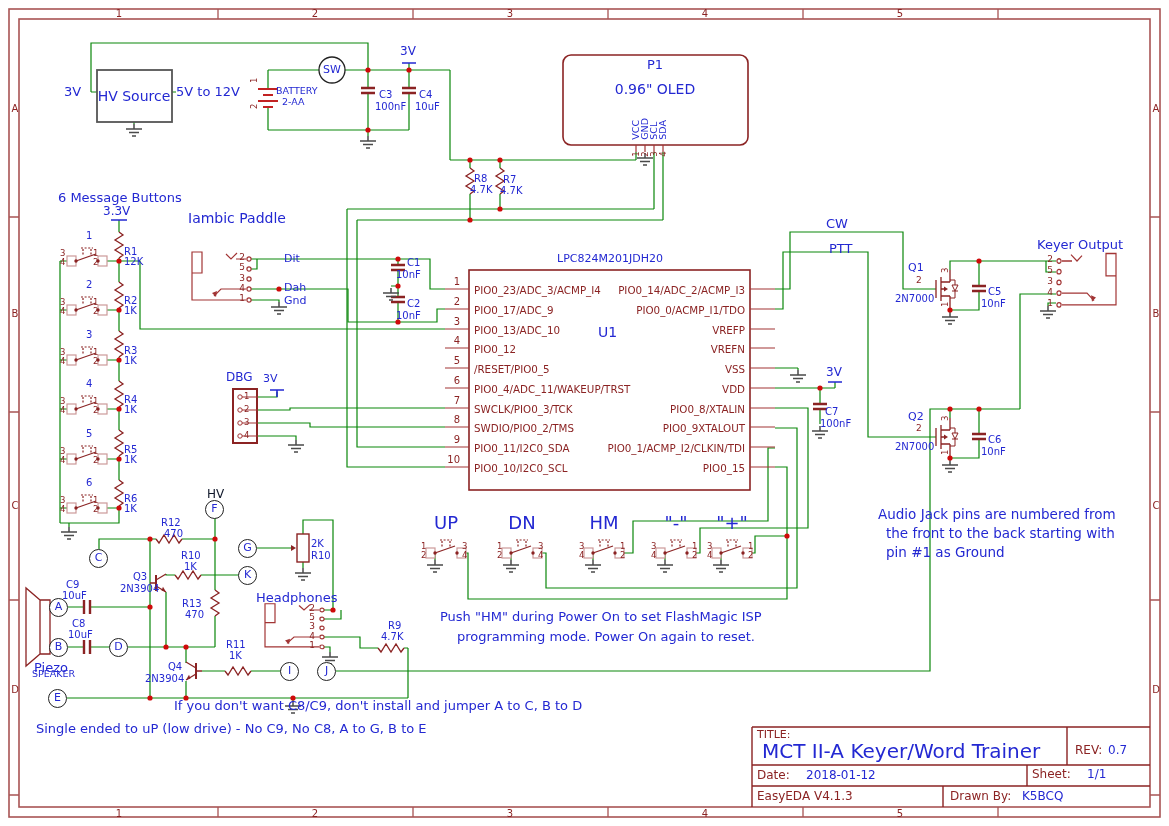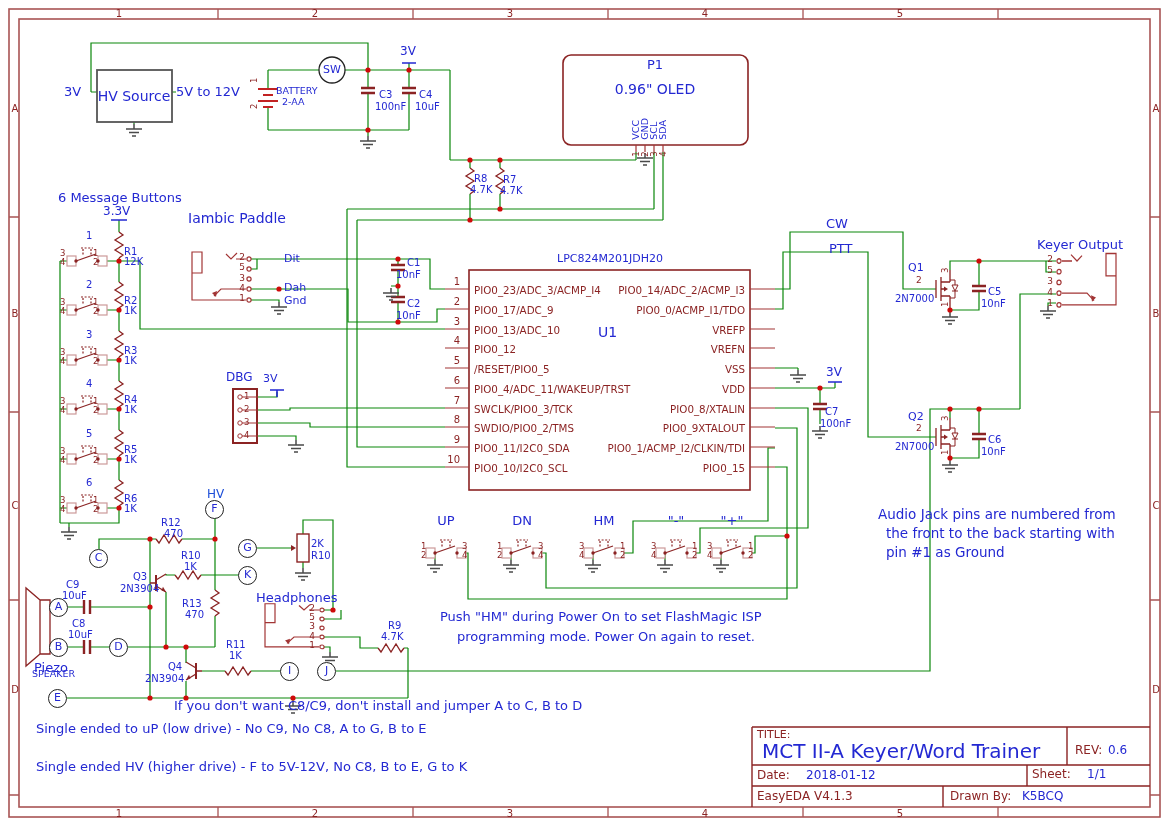--- a/index.html
+++ b/index.html
@@ -1,20 +1,20 @@
 <!DOCTYPE html>
 <html><head>
 <meta charset="utf-8">
 <style>
   html,body{margin:0;padding:0;background:#fff;}
   #sheet{position:relative;width:1169px;height:826px;background:#fff;overflow:hidden;
          font-family:"DejaVu Sans",sans-serif;}
   #sheet svg{position:absolute;left:0;top:0;}
   .lbl{position:absolute;white-space:pre;line-height:1;}
-  .blue{color:#2328d2}.red{color:#8b2323}.blk{color:#1d4ed8}
+  .blue{color:#2328d2}.red{color:#8b2323}.blk{color:#0f172a}
   .s8{font-size:8.5px}.s9{font-size:9px}.s95{font-size:9.5px}.s10{font-size:10px}
   .s11{font-size:11px}.s12{font-size:12px}.s13{font-size:13px}.s135{font-size:13.5px}
   .s14{font-size:14px}.s20{font-size:20px}
   .ctr{transform:translateX(-50%)}
   .rot{transform:rotate(-90deg)}
   
   .fct span,.fcb span{position:absolute;width:30px;text-align:center;font-size:10px;color:#8b2323}
   .fct span{top:8px}.fcb span{top:808px}
   .fct span:nth-child(1),.fcb span:nth-child(1){left:104px}
   .fct span:nth-child(2),.fcb span:nth-child(2){left:300px}
@@ -62,21 +62,21 @@
   .oledp>div:nth-child(3){left:654px}.oledp>div:nth-child(4){left:663px}
   .oledp .pnm{position:absolute;left:-17px;top:118px;width:34px;font-size:9.5px;color:#2328d2;
               transform:rotate(-90deg);line-height:1;text-align:left}
   .oledp .pno{position:absolute;left:-4px;top:148px;width:9px;font-size:8.5px;color:#8b2323;
               transform:rotate(-90deg);line-height:1}
   
   .navs>div{position:absolute;top:514px;width:0;height:0}
   .navs>div:nth-child(1){left:446px}.navs>div:nth-child(2){left:522px}
   .navs>div:nth-child(3){left:604px}.navs>div:nth-child(4){left:676px}
   .navs>div:nth-child(5){left:732px}
-  .navs .nl{position:absolute;left:0;top:0;transform:translateX(-50%);font-size:13px;color:#2328d2;line-height:1;white-space:pre}
+  .navs .nl{position:absolute;left:0;top:0;transform:translateX(-50%);font-size:18px;color:#2328d2;line-height:1;white-space:pre}
   .navs .p1{position:absolute;left:-25px;top:28px;font-size:8.5px;color:#8b2323;line-height:1}
   .navs .p2{position:absolute;left:-25px;top:37px;font-size:8.5px;color:#8b2323;line-height:1}
   .navs .p3{position:absolute;left:16px;top:28px;font-size:8.5px;color:#8b2323;line-height:1}
   .navs .p4{position:absolute;left:16px;top:37px;font-size:8.5px;color:#8b2323;line-height:1}
   
   .terms>div{position:absolute;width:17px;height:17px;border:1.6px solid #222;border-radius:50%;
              background:#fff;color:#2328d2;font-size:11px;line-height:16px;text-align:center}
   .terms>div:nth-child(1){left:205px;top:500px}
   .terms>div:nth-child(2){left:89px;top:549px}
   .terms>div:nth-child(3){left:238px;top:539px}
@@ -596,26 +596,25 @@
 <div class="jhp jnum">
       <div>2</div>
       <div>5</div>
       <div>3</div>
       <div>4</div>
       <div>1</div>
     </div>
 
 <span class="lbl blue s13" style="left:174px;top:699px">If you don't want C8/C9, don't install and jumper A to C, B to D</span>
 <span class="lbl blue s13" style="left:36px;top:722px">Single ended to uP (low drive) - No C9, No C8, A to G, B to E</span>
-<span class="lbl blue s13" style="left:36px;top:760px">Single ended HV (higher drive) - F to 5V-12V, No C8, B to E, G to K</span>
 
 <span class="lbl red s11" style="left:757px;top:729px">TITLE:</span>
 <span class="lbl blue s20" style="left:762px;top:741px">MCT II-A Keyer/Word Trainer</span>
 <span class="lbl red s12" style="left:1075px;top:744px">REV:</span>
-<span class="lbl blue s12" style="left:1108px;top:744px">0.6</span>
+<span class="lbl blue s12" style="left:1108px;top:744px">0.7</span>
 <span class="lbl red s12" style="left:757px;top:769px">Date:</span>
 <span class="lbl blue s12" style="left:806px;top:769px">2018-01-12</span>
 <span class="lbl red s12" style="left:1032px;top:768px">Sheet:</span>
 <span class="lbl blue s12" style="left:1087px;top:768px">1/1</span>
 <span class="lbl red s12" style="left:757px;top:790px">EasyEDA V4.1.3</span>
 <span class="lbl red s12" style="left:950px;top:790px">Drawn By:</span>
 <span class="lbl blue s12" style="left:1022px;top:790px">K5BCQ</span>
 
 </div>
 

